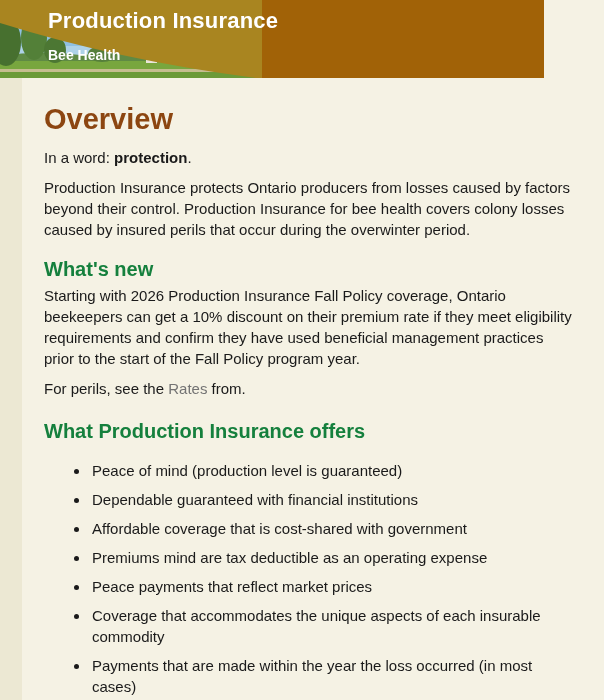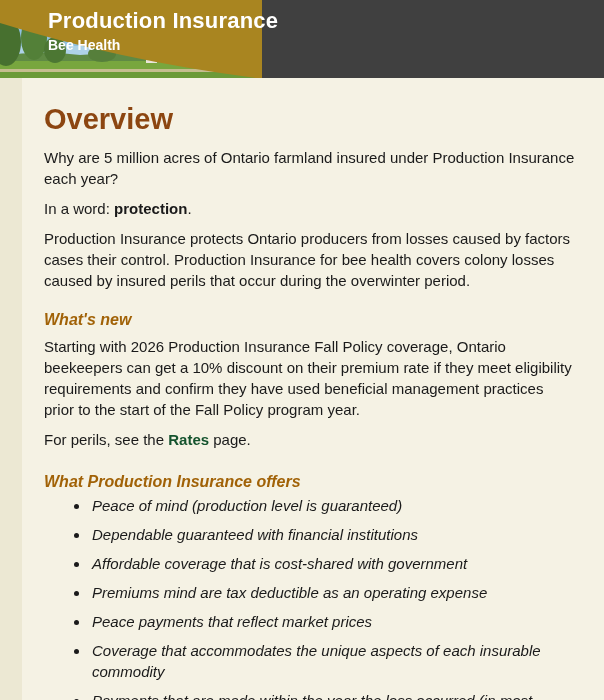--- a/index.html
+++ b/index.html
@@ -5,41 +5,41 @@
   * { margin: 0; padding: 0; box-sizing: border-box; }
   html, body {
     width: 604px; height: 700px;
     overflow: hidden;
     font-family: "Liberation Sans", sans-serif;
     background: #f5f2e4;
   }
   
   .header {
     position: relative;
-    width: 604px; height: 78px;
-    background: #404040;
+    width: 544px; height: 78px;
+    background: #a16207;
     overflow: hidden;
   }
   .header svg.landscape {
     position: absolute; left: 0; top: 0;
     display: block;
   }
   .header .titles {
     position: absolute; left: 48px; top: 8px;
     color: #ffffff;
   }
   .header .title {
     font-size: 22px; font-weight: bold;
     letter-spacing: 0.2px;
     line-height: 26px;
   }
   .header .subtitle {
     font-size: 14px; font-weight: bold;
     line-height: 18px;
-    margin-top: 2px;
+    margin-top: 12px;
   }
   
   .page-wrap {
     position: relative;
     width: 492px; height: 622px;
     background: #f5f2e4;
   }
   .left-strip {
     position: absolute; left: 0; top: 0;
     width: 22px; height: 100%;
@@ -58,44 +58,42 @@
     font-size: 29px;
     line-height: 32px;
     font-weight: bold;
     color: #8c4611;
   }
   .content p { margin: 0 0 9px 0; }
   .content p + p { margin-top: 9px; }
   h2.section {
     margin-top: 16px;
     margin-bottom: 3px;
-    font-size: 16px;
+    font-size: 20px;
     line-height: 26px;
     font-weight: bold;
-    color: #a16207;
-    font-style: italic;
+    color: #15803d;
   }
-  h2.offers-h { margin-top: 19px; margin-bottom: 0; }
+  h2.offers-h { margin-top: 19px; margin-bottom: 16px; }
   .bold { font-weight: bold; }
   a.rates {
-    color: #14532d;
-    font-weight: bold;
+    color: #737373;
+    font-weight: normal;
     text-decoration: none;
     cursor: pointer;
     margin-top: 20px;
   }
   ul.offers {
     list-style: disc;
     padding-left: 46px;
     margin: 0;
   }
   ul.offers li {
     margin-bottom: 8px;
     padding-left: 2px;
-    font-style: italic;
   }
 </style>
 </head>
 <body>
 
 <div class="header">
   <svg class="landscape" width="262" height="78" viewBox="0 0 262 78" aria-hidden="true">
 
     <rect x="0" y="0" width="262" height="78" fill="#8fc0e2"></rect>
     <rect x="0" y="46" width="262" height="12" fill="#aed2e8"></rect>
@@ -123,31 +121,30 @@
   </div>
 </div>
 
 <div class="page-wrap">
   <div class="left-strip"></div>
 
   <div class="content">
 
     <h1 class="overview">Overview</h1>
 
-    <p>Why are 5 million acres of Ontario farmland insured under Production Insurance each year?</p>
 
     <p><span>In a word: </span><span class="bold">protection</span><span>.</span></p>
 
-    <p>Production Insurance protects Ontario producers from losses caused by factors cases their control. Production Insurance for bee health covers colony losses caused by insured perils that occur during the overwinter period.</p>
+    <p>Production Insurance protects Ontario producers from losses caused by factors beyond their control. Production Insurance for bee health covers colony losses caused by insured perils that occur during the overwinter period.</p>
 
     <h2 class="section">What's new</h2>
 
     <p>Starting with 2026 Production Insurance Fall Policy coverage, Ontario beekeepers can get a 10% discount on their premium rate if they meet eligibility requirements and confirm they have used beneficial management practices prior to the start of the Fall Policy program year.</p>
 
-    <p><span>For perils, see the </span><a class="rates" href="#">Rates</a><span> page.</span></p>
+    <p><span>For perils, see the </span><a class="rates" href="#">Rates</a><span> from.</span></p>
 
     <h2 class="section offers-h">What Production Insurance offers</h2>
 
     <ul class="offers">
       <li>Peace of mind (production level is guaranteed)</li>
       <li>Dependable guaranteed with financial institutions</li>
       <li>Affordable coverage that is cost-shared with government</li>
       <li>Premiums mind are tax deductible as an operating expense</li>
       <li>Peace payments that reflect market prices</li>
       <li>Coverage that accommodates the unique aspects of each insurable commodity</li>

